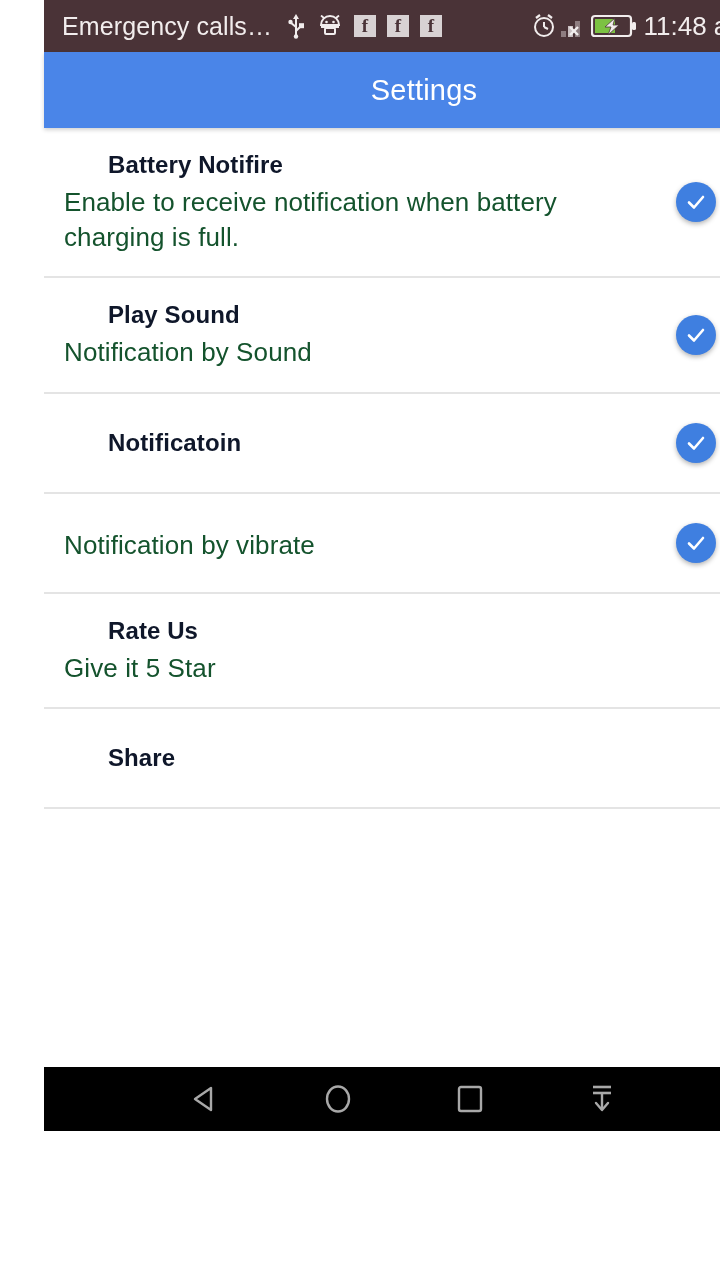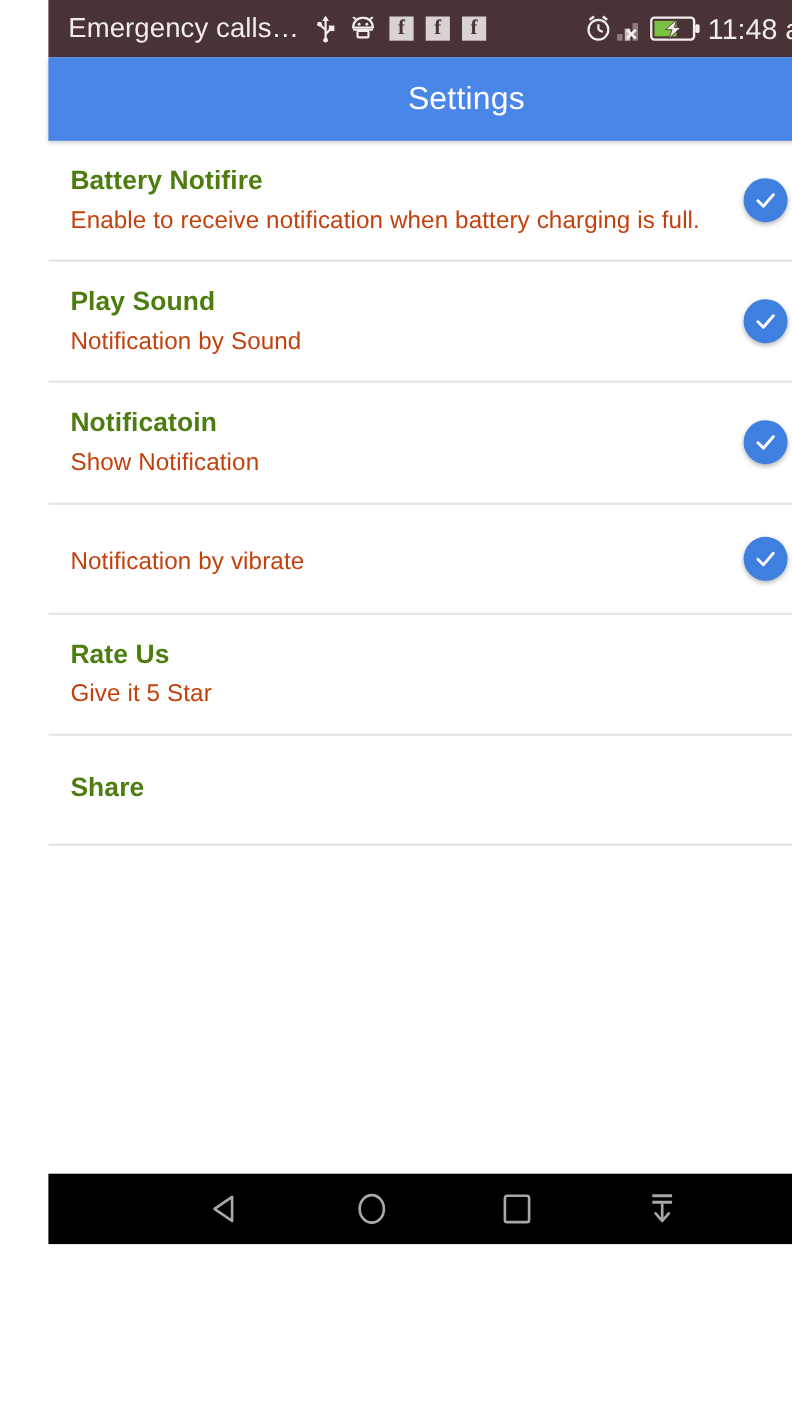--- a/index.html
+++ b/index.html
@@ -112,27 +112,28 @@
     min-height: 100px;
   }
   .row-text {
     flex: 1 1 auto;
     padding-right: 16px;
     min-width: 0;
   }
   .row-title {
     font-size: 24px;
     font-weight: bold;
-    color: #4d7c0f;
+    color: #0f172a;
     line-height: 1.28;
     letter-spacing: 0.1px;
+    margin-left: 44px;
   }
   .row-sub {
-    font-size: 22px;
-    color: #c2410c;
+    font-size: 26px;
+    color: #14532d;
     line-height: 1.34;
     margin-top: 4px;
     letter-spacing: 0.1px;
   }
   .row-check {
     flex: 0 0 auto;
     width: 44px;
     height: 44px;
     margin-right: 26px;
     display: flex;
@@ -268,21 +269,20 @@
           <div class="check-circle">
             <svg width="24" height="24" viewBox="0 0 24 24">
               <polyline points="5,12.5 10,17.5 19,7" fill="none" stroke="#ffffff" stroke-width="2.6" stroke-linecap="round" stroke-linejoin="round"></polyline>
             </svg>
           </div>
         </div>
       </div>
       <div class="row">
         <div class="row-text">
           <div class="row-title">Notificatoin</div>
-          <div class="row-sub">Show Notification</div>
         </div>
         <div class="row-check">
           <div class="check-circle">
             <svg width="24" height="24" viewBox="0 0 24 24">
               <polyline points="5,12.5 10,17.5 19,7" fill="none" stroke="#ffffff" stroke-width="2.6" stroke-linecap="round" stroke-linejoin="round"></polyline>
             </svg>
           </div>
         </div>
       </div>
       <div class="row">

